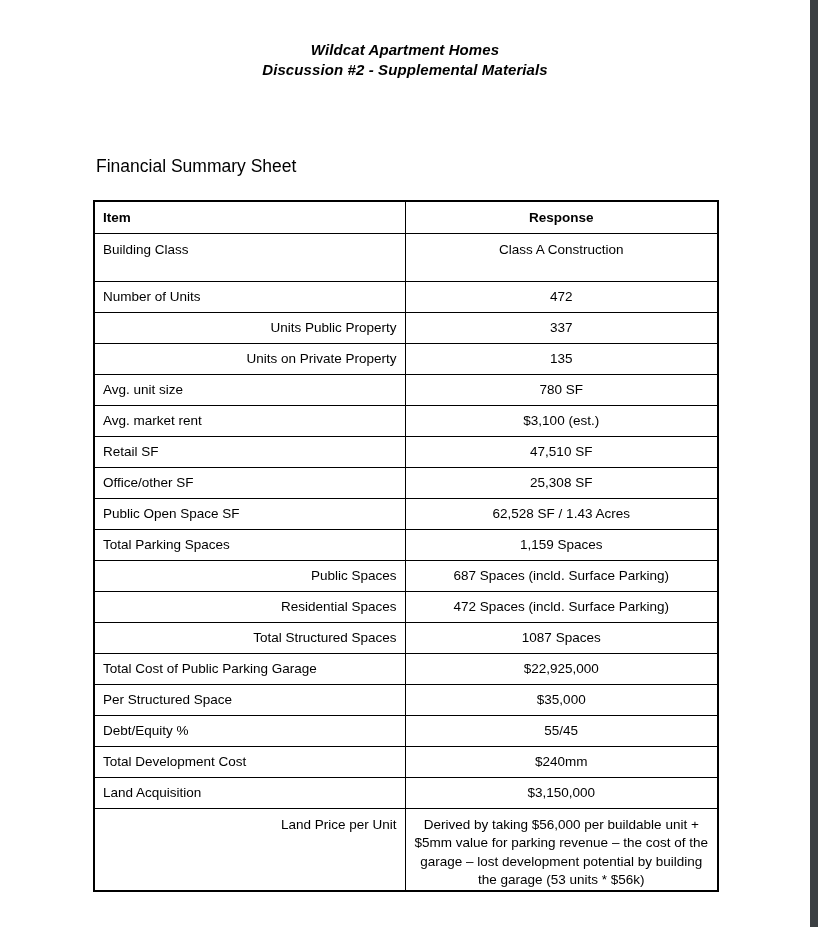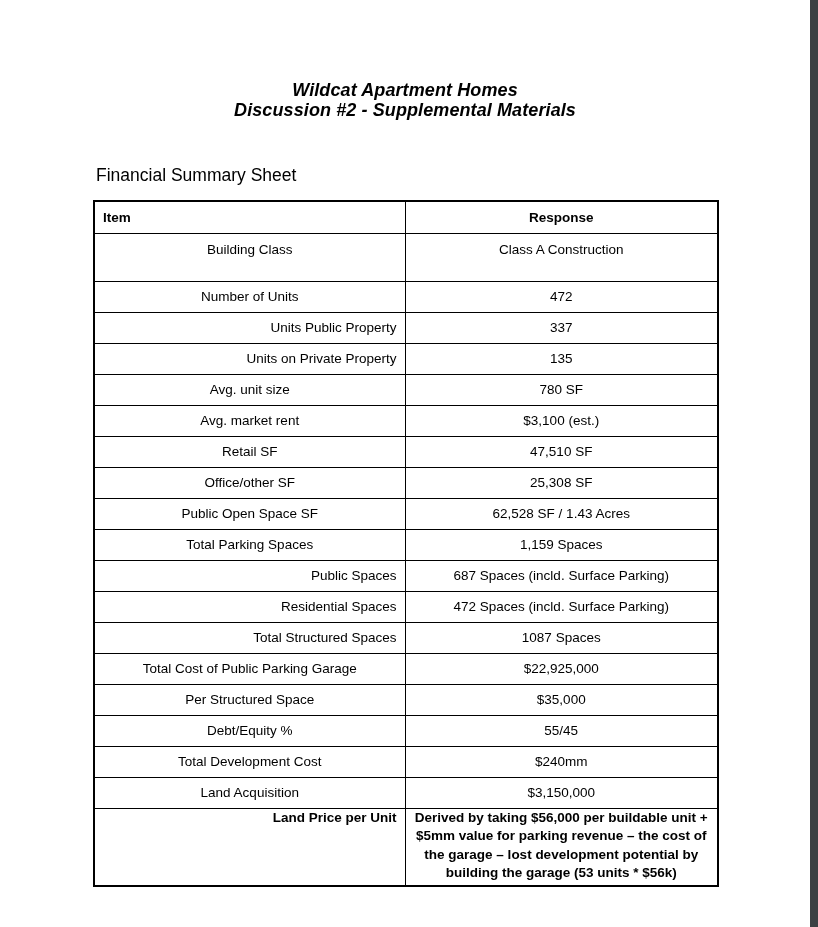--- a/index.html
+++ b/index.html
@@ -33,32 +33,31 @@
     width: 810px;
     height: 927px;
     background: #ffffff;
     box-sizing: border-box;
   }
 
   .doc-header {
     text-align: center;
     font-style: italic;
     font-weight: bold;
-    font-size: 18px;
+    font-size: 15px;
     line-height: 20px;
-    padding-top: 60px;
+    padding-top: 40px;
     letter-spacing: 0.1px;
-    margin-top: 20px;
   }
   .doc-header .hline { display: block; }
 
   .section-title {
     position: absolute;
     left: 96px;
-    top: 164px;
+    top: 155px;
     font-size: 17.5px;
     line-height: 22px;
     font-weight: normal;
     white-space: nowrap;
   }
 
   .fin-table {
     position: absolute;
     left: 93px;
     top: 200px;
@@ -81,29 +80,29 @@
     box-sizing: border-box;
   }
 
   .fin-table thead th {
     font-weight: bold;
     height: 32px;
   }
   th.th-item { text-align: left; }
   th.th-resp { text-align: center; }
 
-  td.item { text-align: center; }
+  td.item { text-align: left; }
   td.item.sub { text-align: right; }
   td.resp { text-align: center; margin-top: 16px; }
 
   
   tr.tall td { height: 48px; vertical-align: top; padding-top: 7px; }
 
   
-  tr.multiline td { height: 78px; vertical-align: top; padding-top: 0; font-weight: bold; }
+  tr.multiline td { height: 78px; vertical-align: top; padding-top: 7px; }
   tr.multiline td.resp {
     text-align: center;
     line-height: 18.5px;
   }
 </style>
 </head>
 <body>
 
 <div class="page">
 

